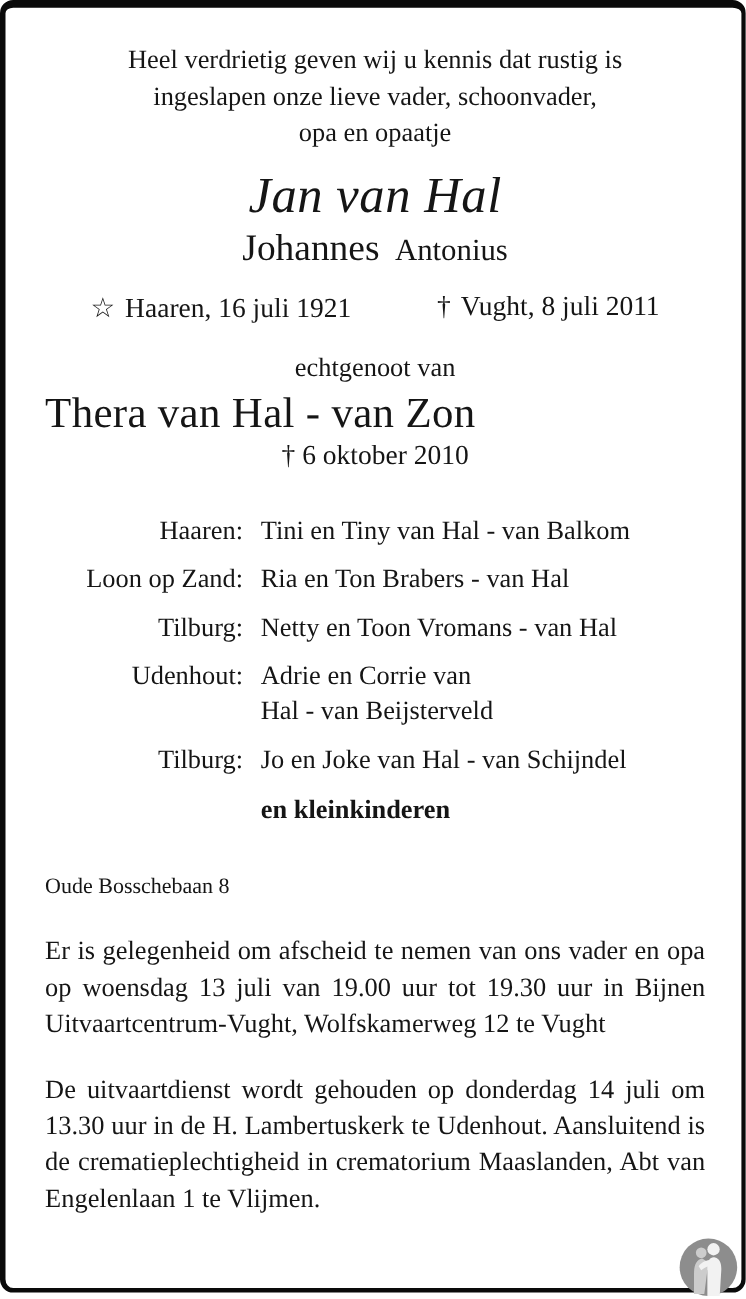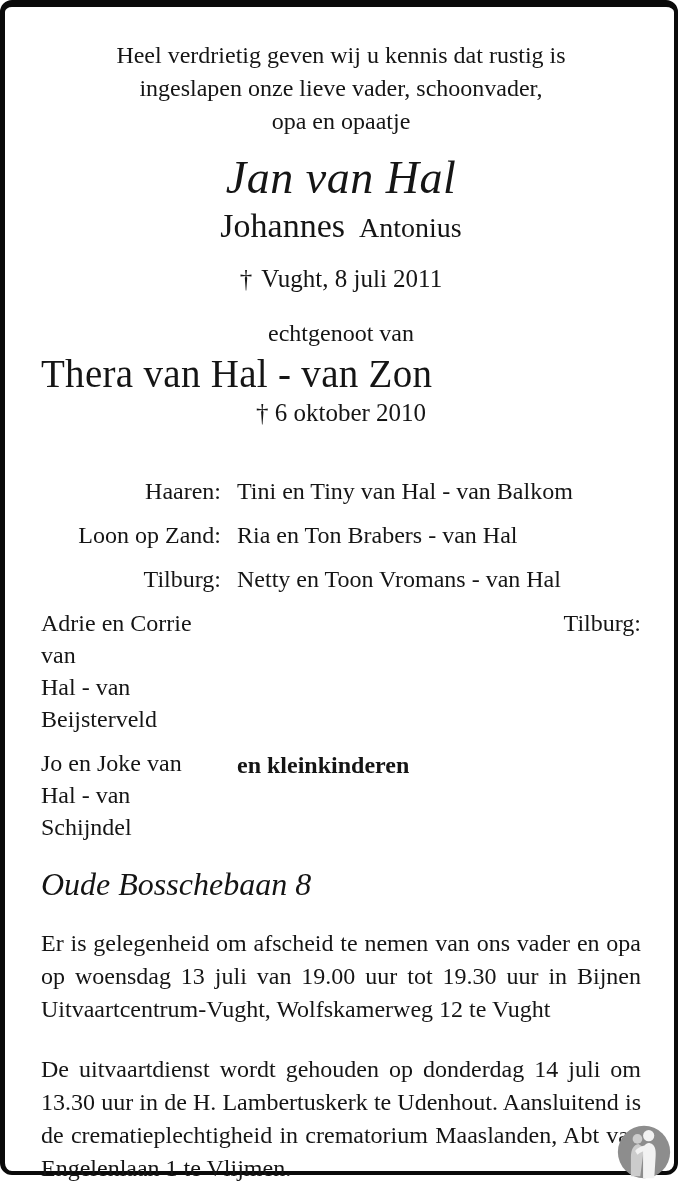--- a/index.html
+++ b/index.html
@@ -71,40 +71,39 @@
     line-height: 1.1;
     margin-top: 6px;
     letter-spacing: 0.3px;
   }
   .spouse-death {
     text-align: center;
     font-size: 25px;
     margin-top: 3px;
   }
   .family {
-    margin-top: 48px;
+    margin-top: 38px;
     display: grid;
     grid-template-columns: 180px 1fr;
     column-gap: 16px;
     row-gap: 12px;
     font-size: 24px;
     line-height: 32px;
   }
   .family .place { text-align: right; }
   .family .names { white-space: pre-line; }
   .family .closing {
     grid-column: 2;
     margin-top: 2px;
     font-weight: bold;
   }
   .address {
-    font-size: 32px;
+    font-size: 20px;
     line-height: 31px;
-    margin-top: 26px;
-    font-style: italic;
+    margin-top: 38px;
   }
   .para {
     font-size: 24px;
     line-height: 33px;
     text-align: justify;
     margin-top: 27px;
   }
   .logo {
     position: absolute;
     right: 6px;
@@ -125,39 +124,43 @@
   </div>
 
   <div class="name-main">Jan van Hal</div>
 
   <div class="name-sub">
     <span class="given-primary">Johannes</span><span class="given-secondary">Antonius</span>
   </div>
 
   <div class="dates">
     <span>
+      <span class="sym">☆</span><span>Haaren, 16 juli 1921</span>
+    </span>
+    <span>
       <span class="sym">†</span><span>Vught, 8 juli 2011</span>
     </span>
   </div>
 
   <div class="relation">echtgenoot van</div>
 
   <div class="spouse-name">Thera van Hal - van Zon</div>
   <div class="spouse-death">† 6 oktober 2010</div>
 
   <div class="family">
     <div class="place">Haaren:</div>
     <div class="names">Tini en Tiny van Hal - van Balkom</div>
 
     <div class="place">Loon op Zand:</div>
     <div class="names">Ria en Ton Brabers - van Hal</div>
 
     <div class="place">Tilburg:</div>
     <div class="names">Netty en Toon Vromans - van Hal</div>
 
+    <div class="place">Udenhout:</div>
     <div class="names">Adrie en Corrie van
 Hal - van Beijsterveld</div>
 
     <div class="place">Tilburg:</div>
     <div class="names">Jo en Joke van Hal - van Schijndel</div>
 
     <div class="names closing">en kleinkinderen</div>
   </div>
 
   <div class="address">

